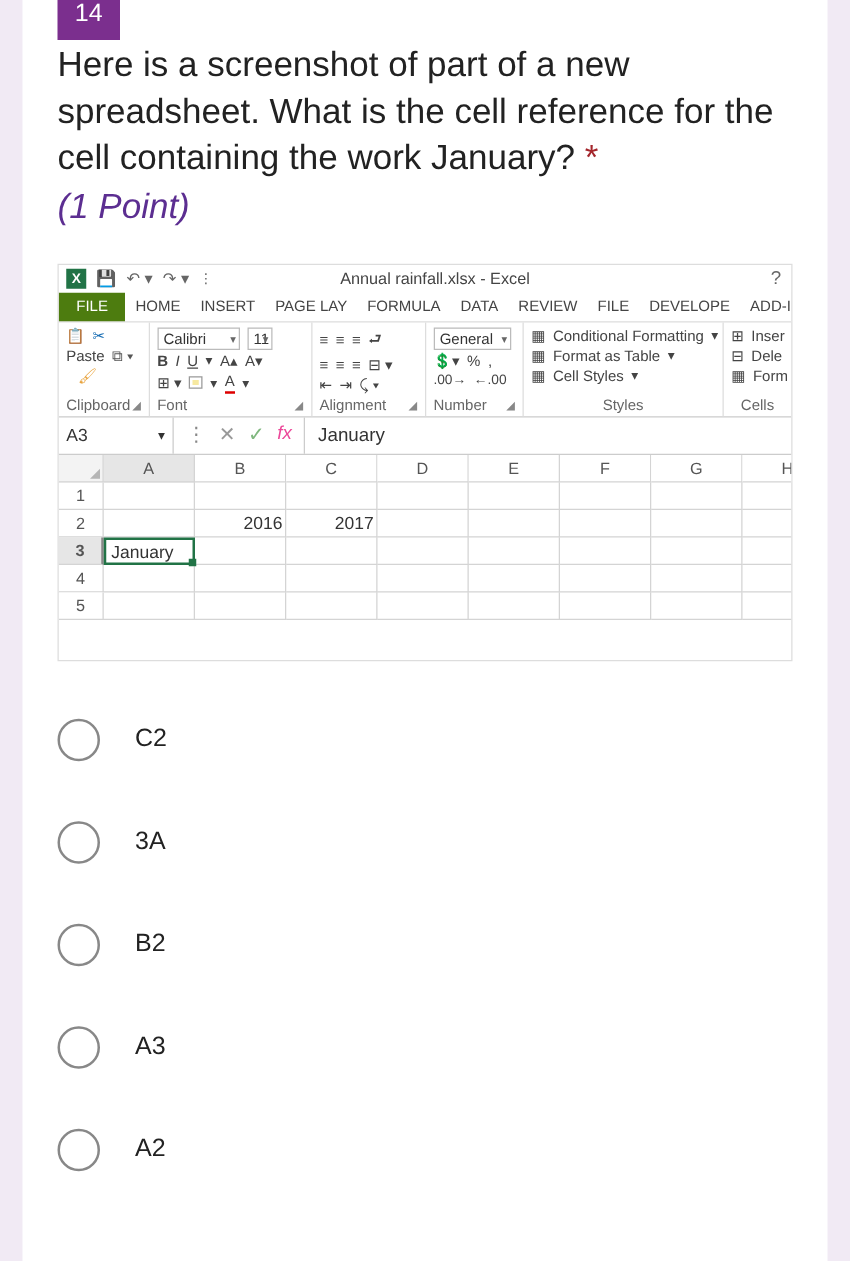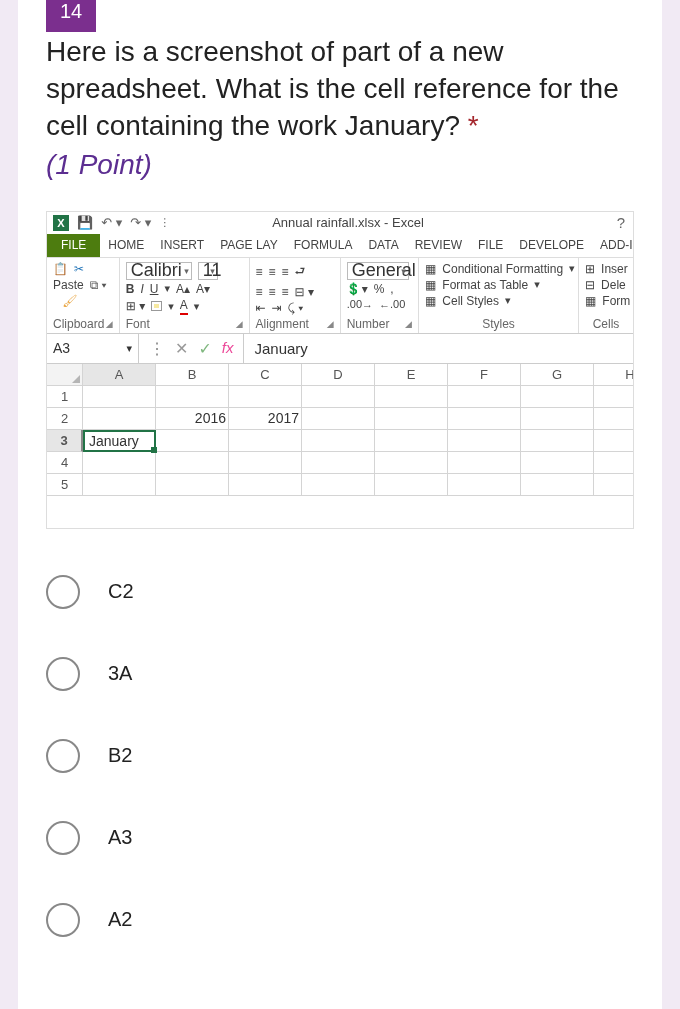--- a/index.html
+++ b/index.html
@@ -131,21 +131,21 @@
   .group .row { display: flex; align-items: center; gap: 6px; white-space: nowrap; }
   .group .lbl { text-align: center; font-size: 12px; color: #666; display:flex; align-items:center; justify-content:space-between;}
   .dlgarrow { font-size: 9px; color:#888; }
   .fontbox, .sizebox, .genbox {
     border: 1px solid #bbb;
     padding: 0 14px 0 4px;
     height: 18px;
     display: inline-flex;
     align-items: center;
     position: relative;
-    font-size: 18px;
+    font-size: 12px;
     color: #333;
   }
   .fontbox::after, .sizebox::after, .genbox::after {
     content: "▾";
     position: absolute;
     right: 2px;
     font-size: 9px;
     color: #666;
   }
   .i { color:#555; }

